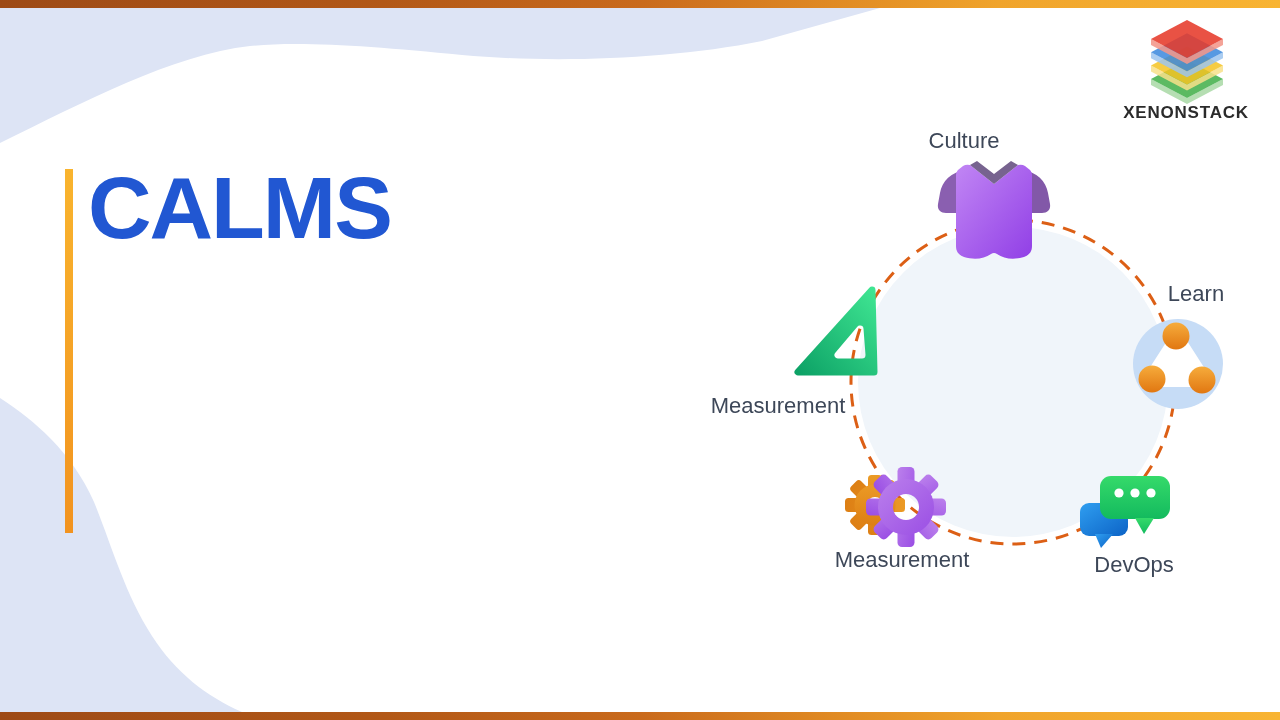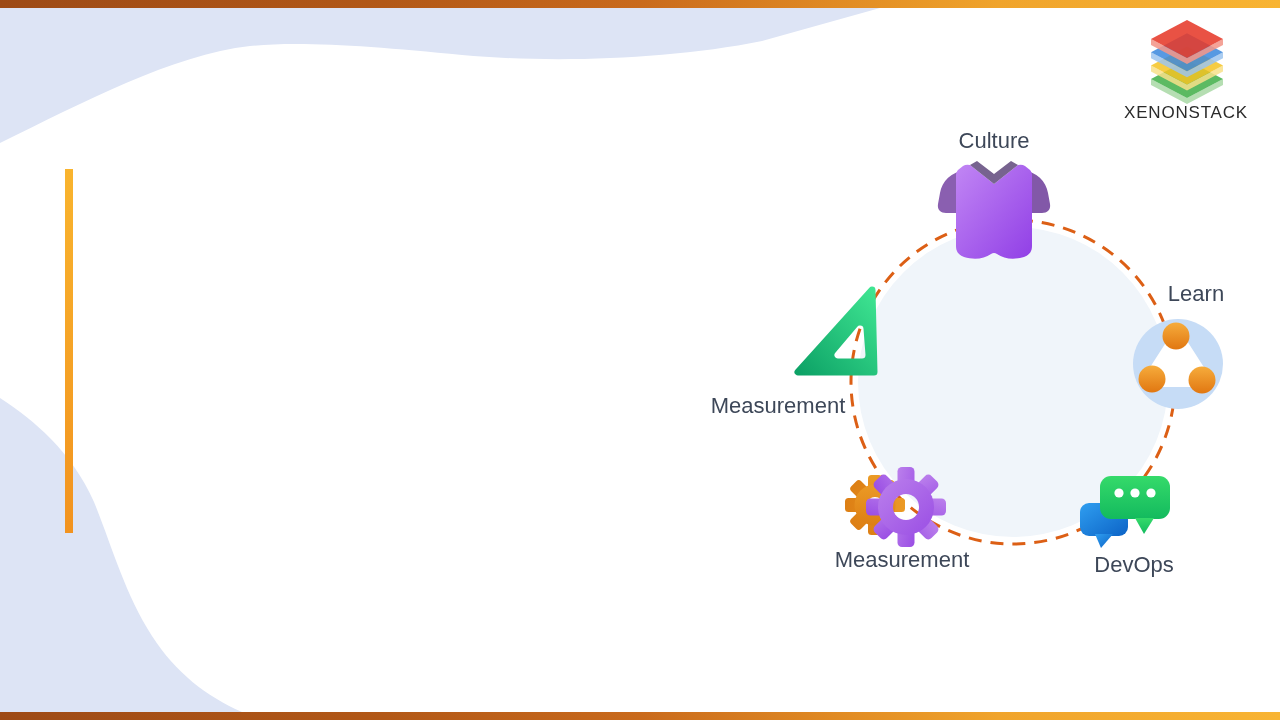--- a/index.html
+++ b/index.html
@@ -11,21 +11,21 @@
   
   .title-line{
     position:absolute;left:88px;white-space:nowrap;line-height:1;
     letter-spacing:-2px;
   }
   .title-blue{font-size:88px;font-weight:700;color:#2157d2;}
   .title-navy{font-size:86px;font-weight:400;color:#2a3342;letter-spacing:-1.5px;}
   
   .brand{
     position:absolute;left:1186px;top:103px;transform:translateX(-50%);
-    font-size:17px;font-weight:400;letter-spacing:0.8px;color:#2b2b2b;
+    font-size:17px;font-weight:700;letter-spacing:0.8px;color:#2b2b2b;
     white-space:nowrap;
   }
   
   .dlabel{
     position:absolute;transform:translateX(-50%);
     font-size:22px;font-weight:500;color:#3d4758;white-space:nowrap;
   }
 </style>
 </head>
 <body>
@@ -176,22 +176,23 @@
         <polygon points="36,13.3 72,32.3 36,51.3 0,32.3" fill="#3a87dd"></polygon>
       </g>
 
       <g fill-opacity="0.88">
         <path d="M0,19 L36,38 L72,19 L72,25 L36,44 L0,25 Z" fill="#f2968a"></path>
         <polygon points="36,0 72,19 36,38 0,19" fill="#e63a2a"></polygon>
       </g>
     </g>
   </svg>
 
+  <div class="title-line title-blue" style="top:164px">CALMS</div>
 
   <div class="brand">XENONSTACK</div>
 
-  <div class="dlabel" style="left:994px;top:128px">Culture</div>
+  <div class="dlabel" style="left:964px;top:128px">Culture</div>
   <div class="dlabel" style="left:1196px;top:281px">Learn</div>
   <div class="dlabel" style="left:778px;top:393px">Measurement</div>
   <div class="dlabel" style="left:902px;top:547px">Measurement</div>
   <div class="dlabel" style="left:1134px;top:552px">DevOps</div>
 
 </div>
 
 </body></html>

